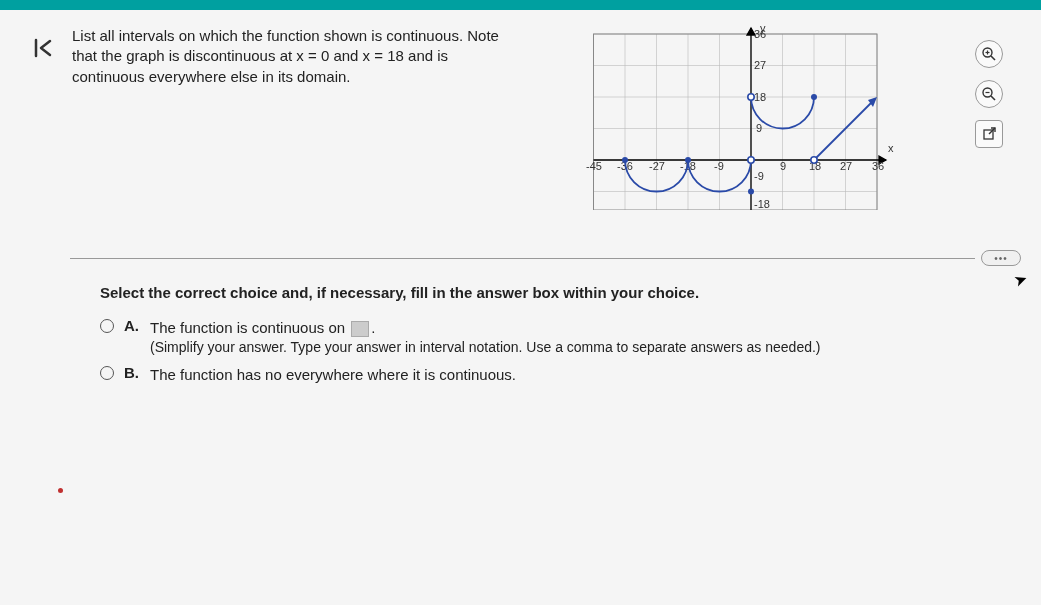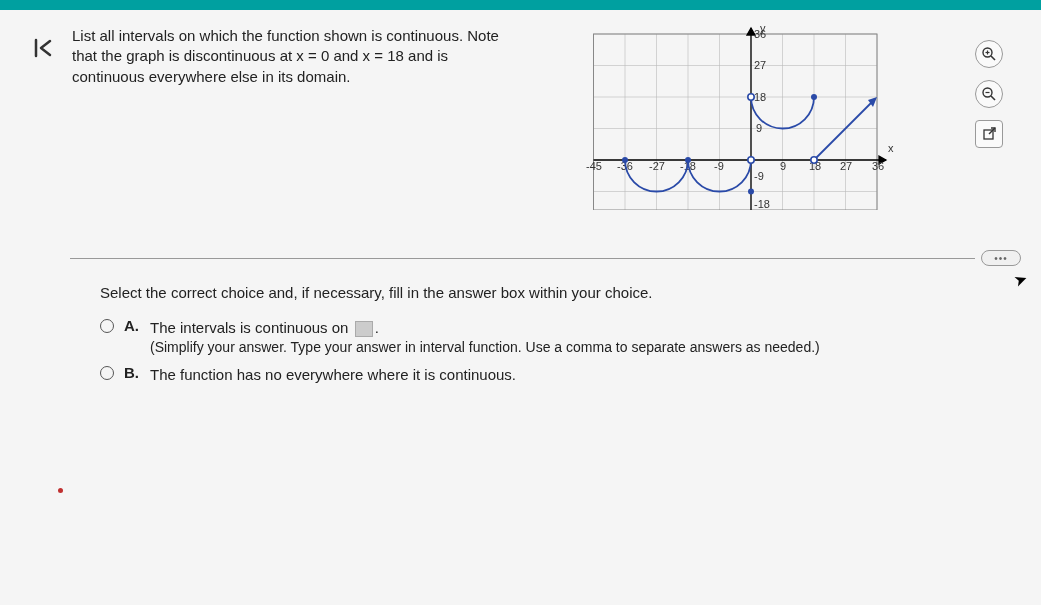--- a/index.html
+++ b/index.html
@@ -97,20 +97,21 @@
     letter-spacing: 1px;
     cursor: pointer;
   }
   .answer-section {
     padding: 0 30px 0 100px;
     font-size: 15px;
     color: #222;
   }
   .instruction {
     margin-bottom: 16px;
+    font-weight: bold;
   }
   .choice {
     display: flex;
     align-items: flex-start;
     margin-bottom: 6px;
   }
   .radio {
     width: 14px;
     height: 14px;
     border: 1.5px solid #555;
@@ -291,22 +292,22 @@
     <div class="more-pill">•••</div>
   </div>
 
   <div class="answer-section">
     <div class="instruction">Select the correct choice and, if necessary, fill in the answer box within your choice.</div>
 
     <div class="choice">
       <div class="radio"></div>
       <div class="choice-label">A.</div>
       <div class="choice-body">
-        <span>The intervals is continuous on </span><span class="blank-box"></span><span>.</span>
-        <div class="hint">(Simplify your answer. Type your answer in interval function. Use a comma to separate answers as needed.)</div>
+        <span>The function is continuous on </span><span class="blank-box"></span><span>.</span>
+        <div class="hint">(Simplify your answer. Type your answer in interval notation. Use a comma to separate answers as needed.)</div>
       </div>
     </div>
 
     <div class="choice">
       <div class="radio"></div>
       <div class="choice-label">B.</div>
       <div class="choice-body">The function has no everywhere where it is continuous.</div>
     </div>
   </div>
 

